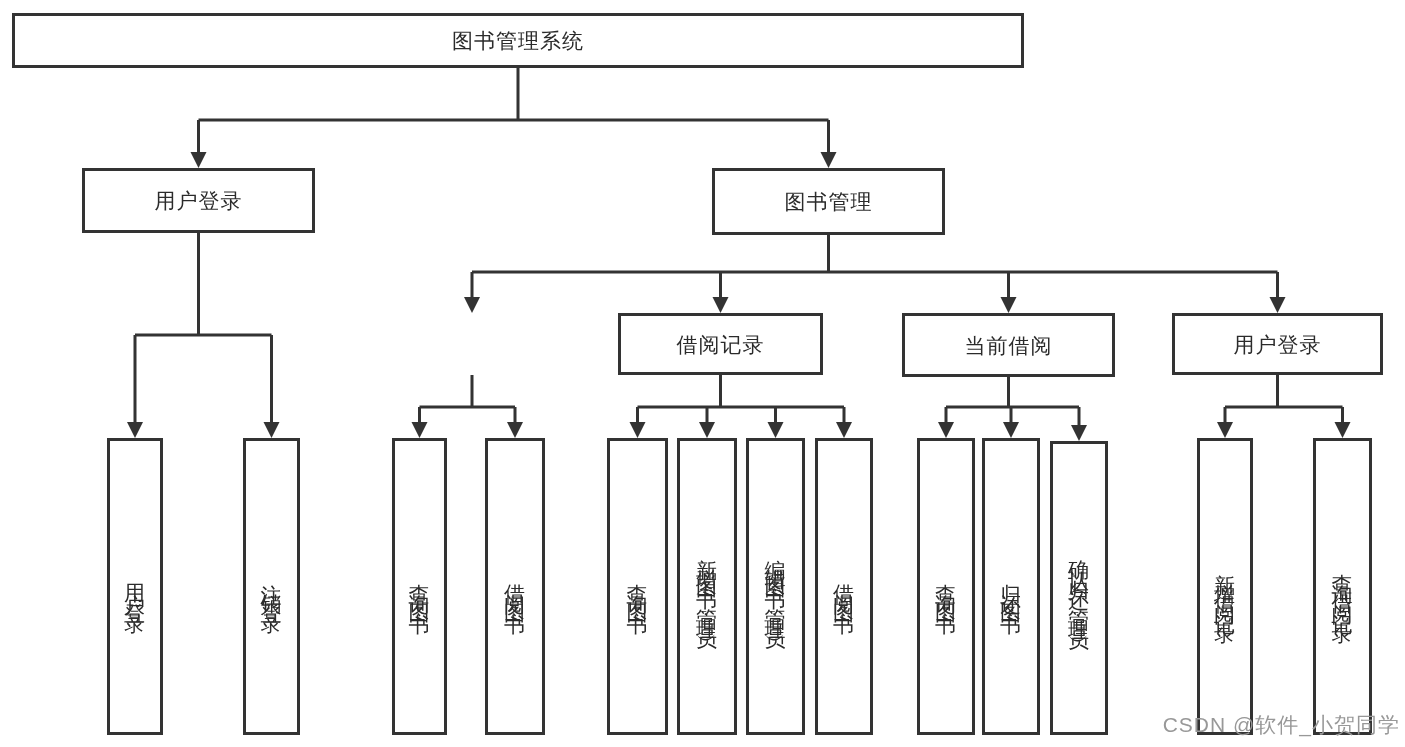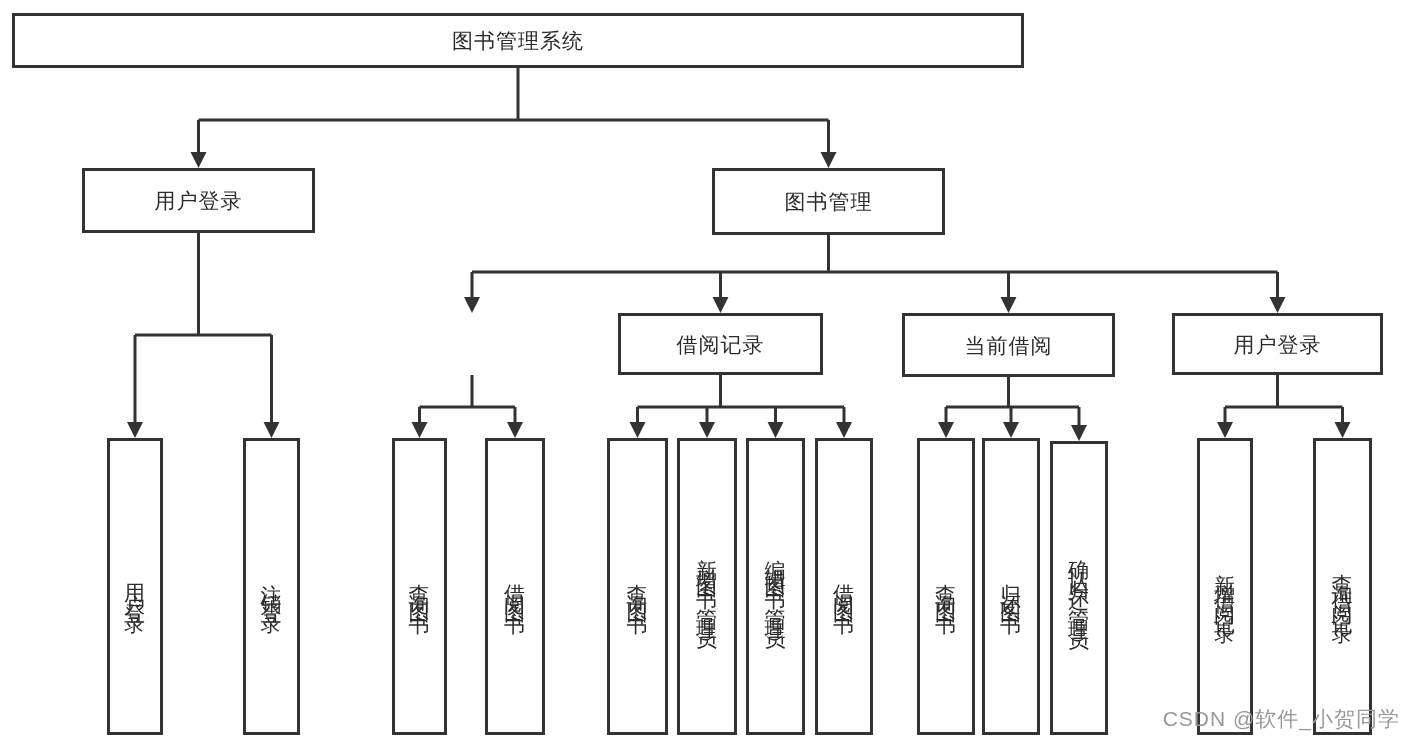--- a/index.html
+++ b/index.html
@@ -41,21 +41,21 @@
     letter-spacing: 1px;
   }
   .node.vertical {
     writing-mode: vertical-rl;
     text-orientation: mixed;
     letter-spacing: 10px;
   }
   .watermark {
     position: absolute;
     right: 5px;
-    bottom: 14px;
+    bottom: 8px;
     font-size: 21px;
     letter-spacing: 1px;
     color: rgba(152, 152, 152, 0.88);
     z-index: 2;
     pointer-events: none;
     margin-left: 8px;
   }
 </style>
 </head>
 <body>

